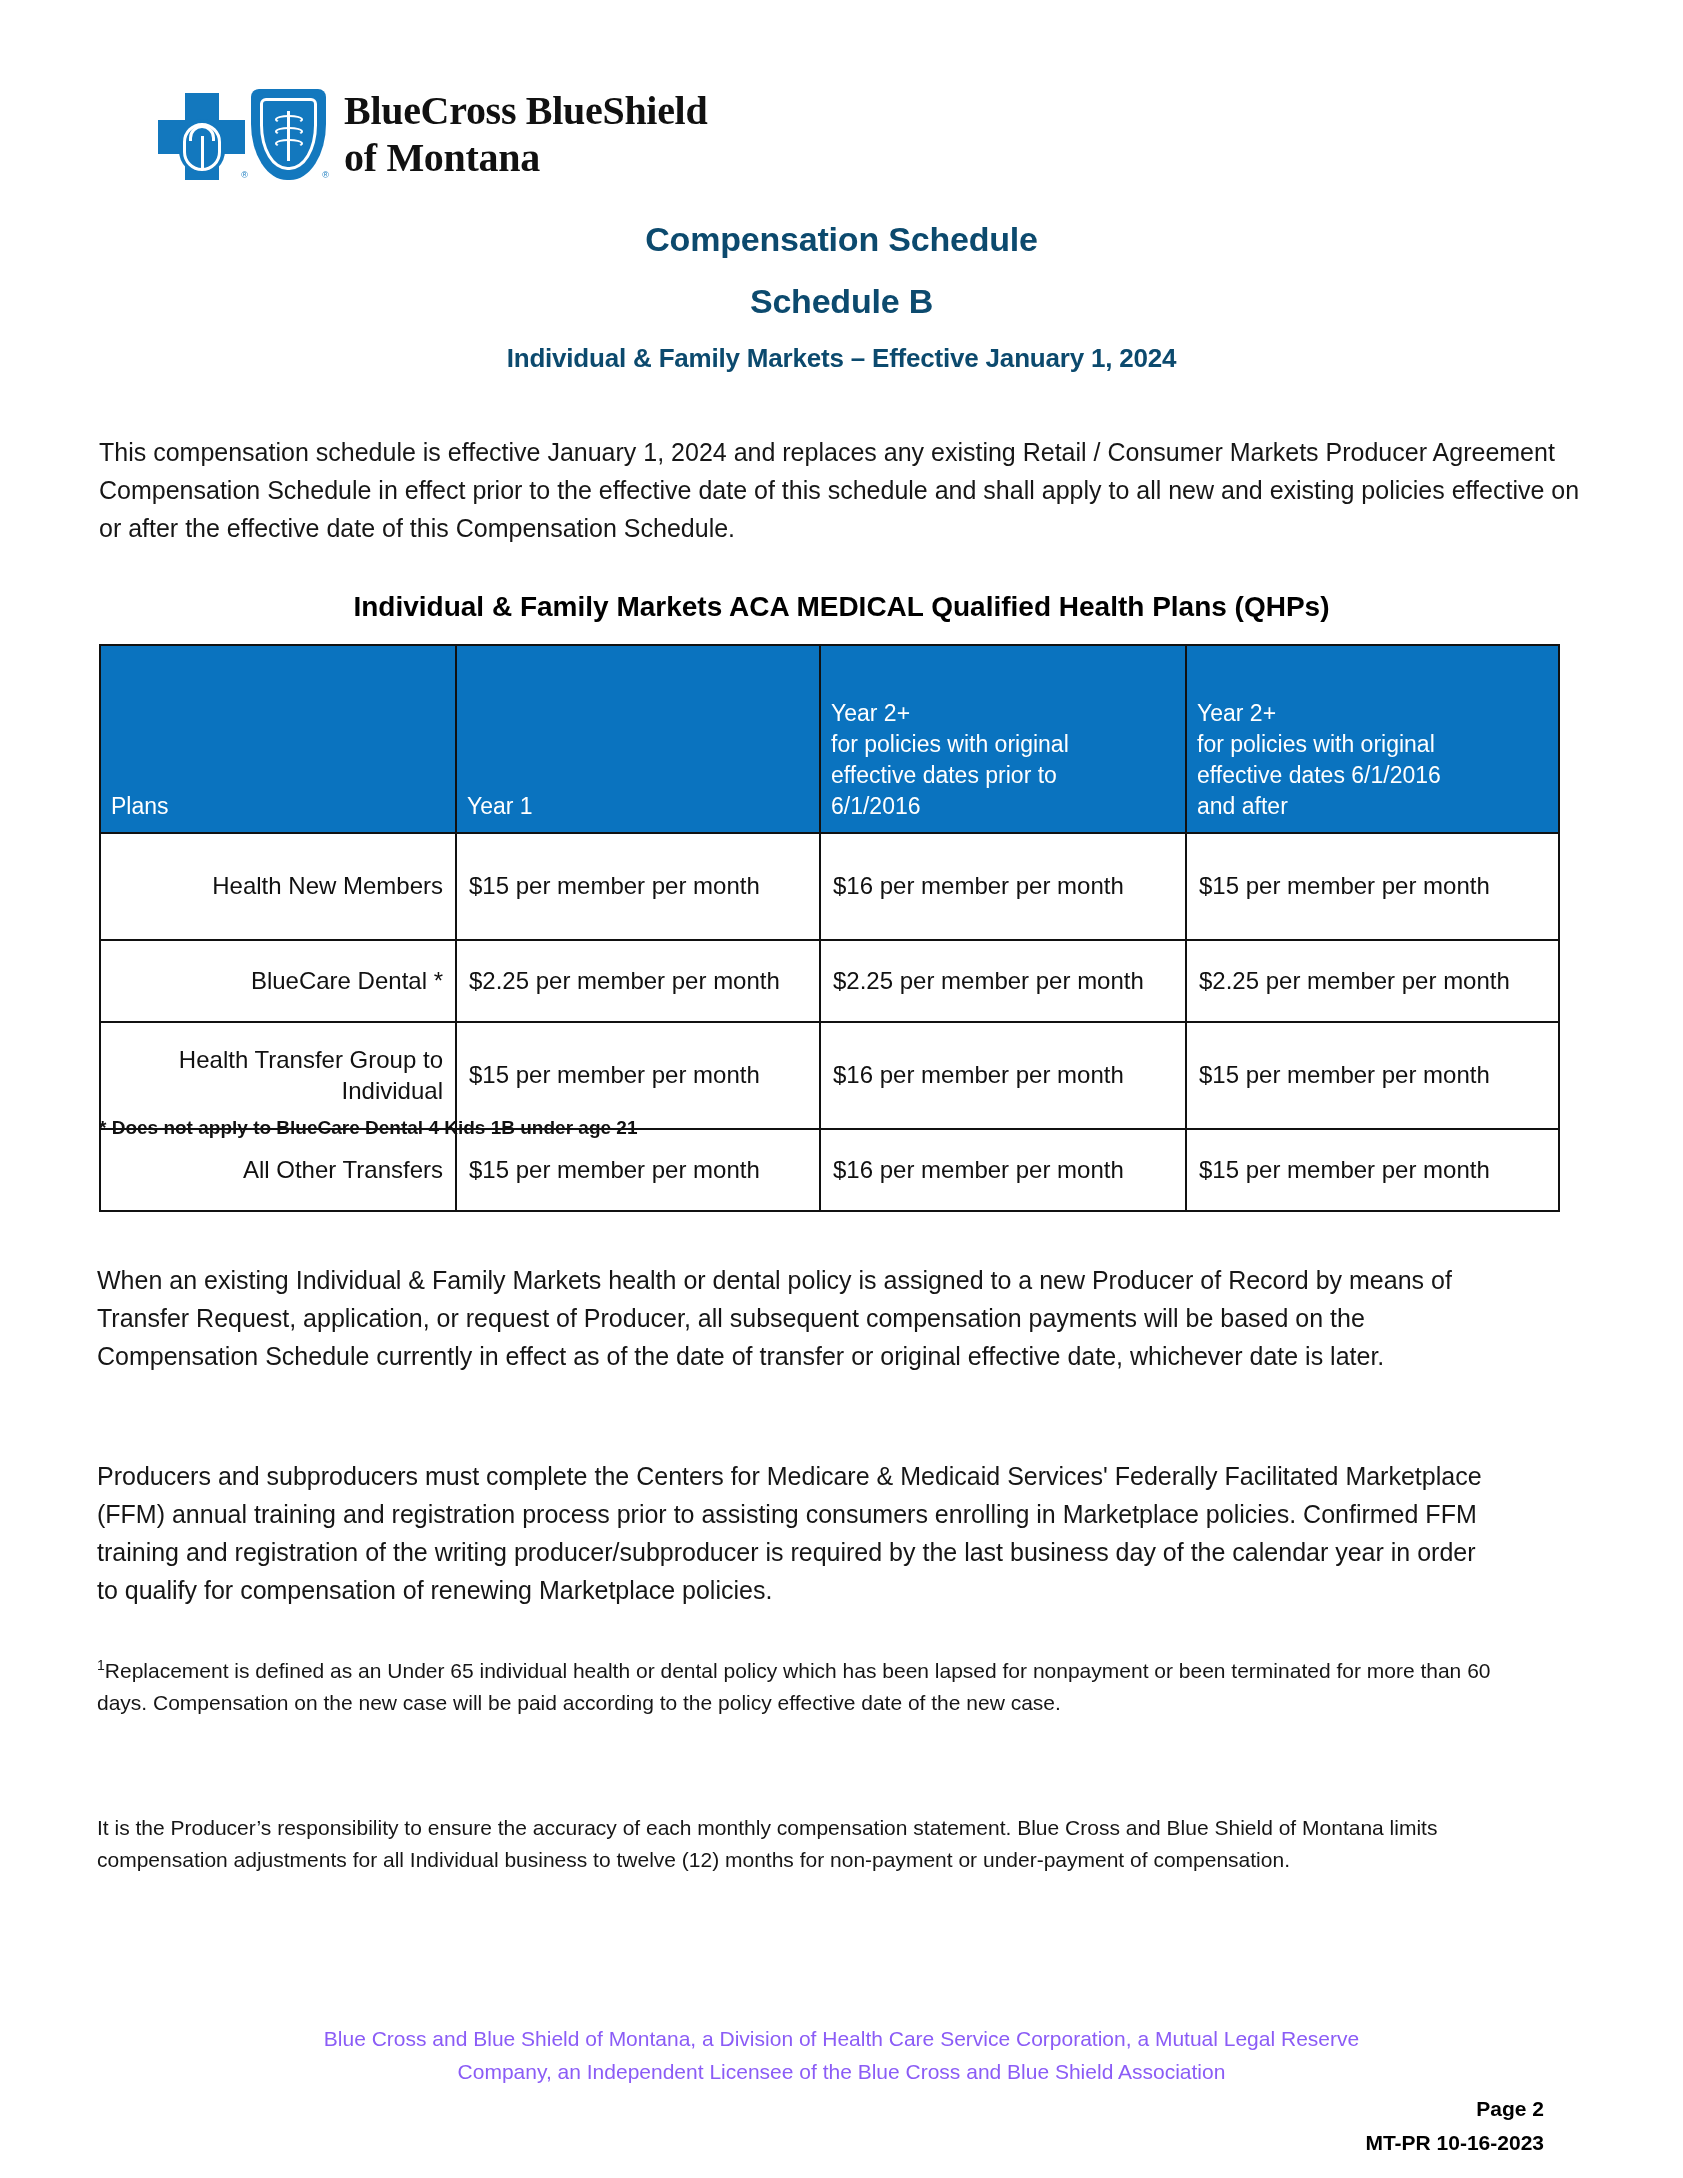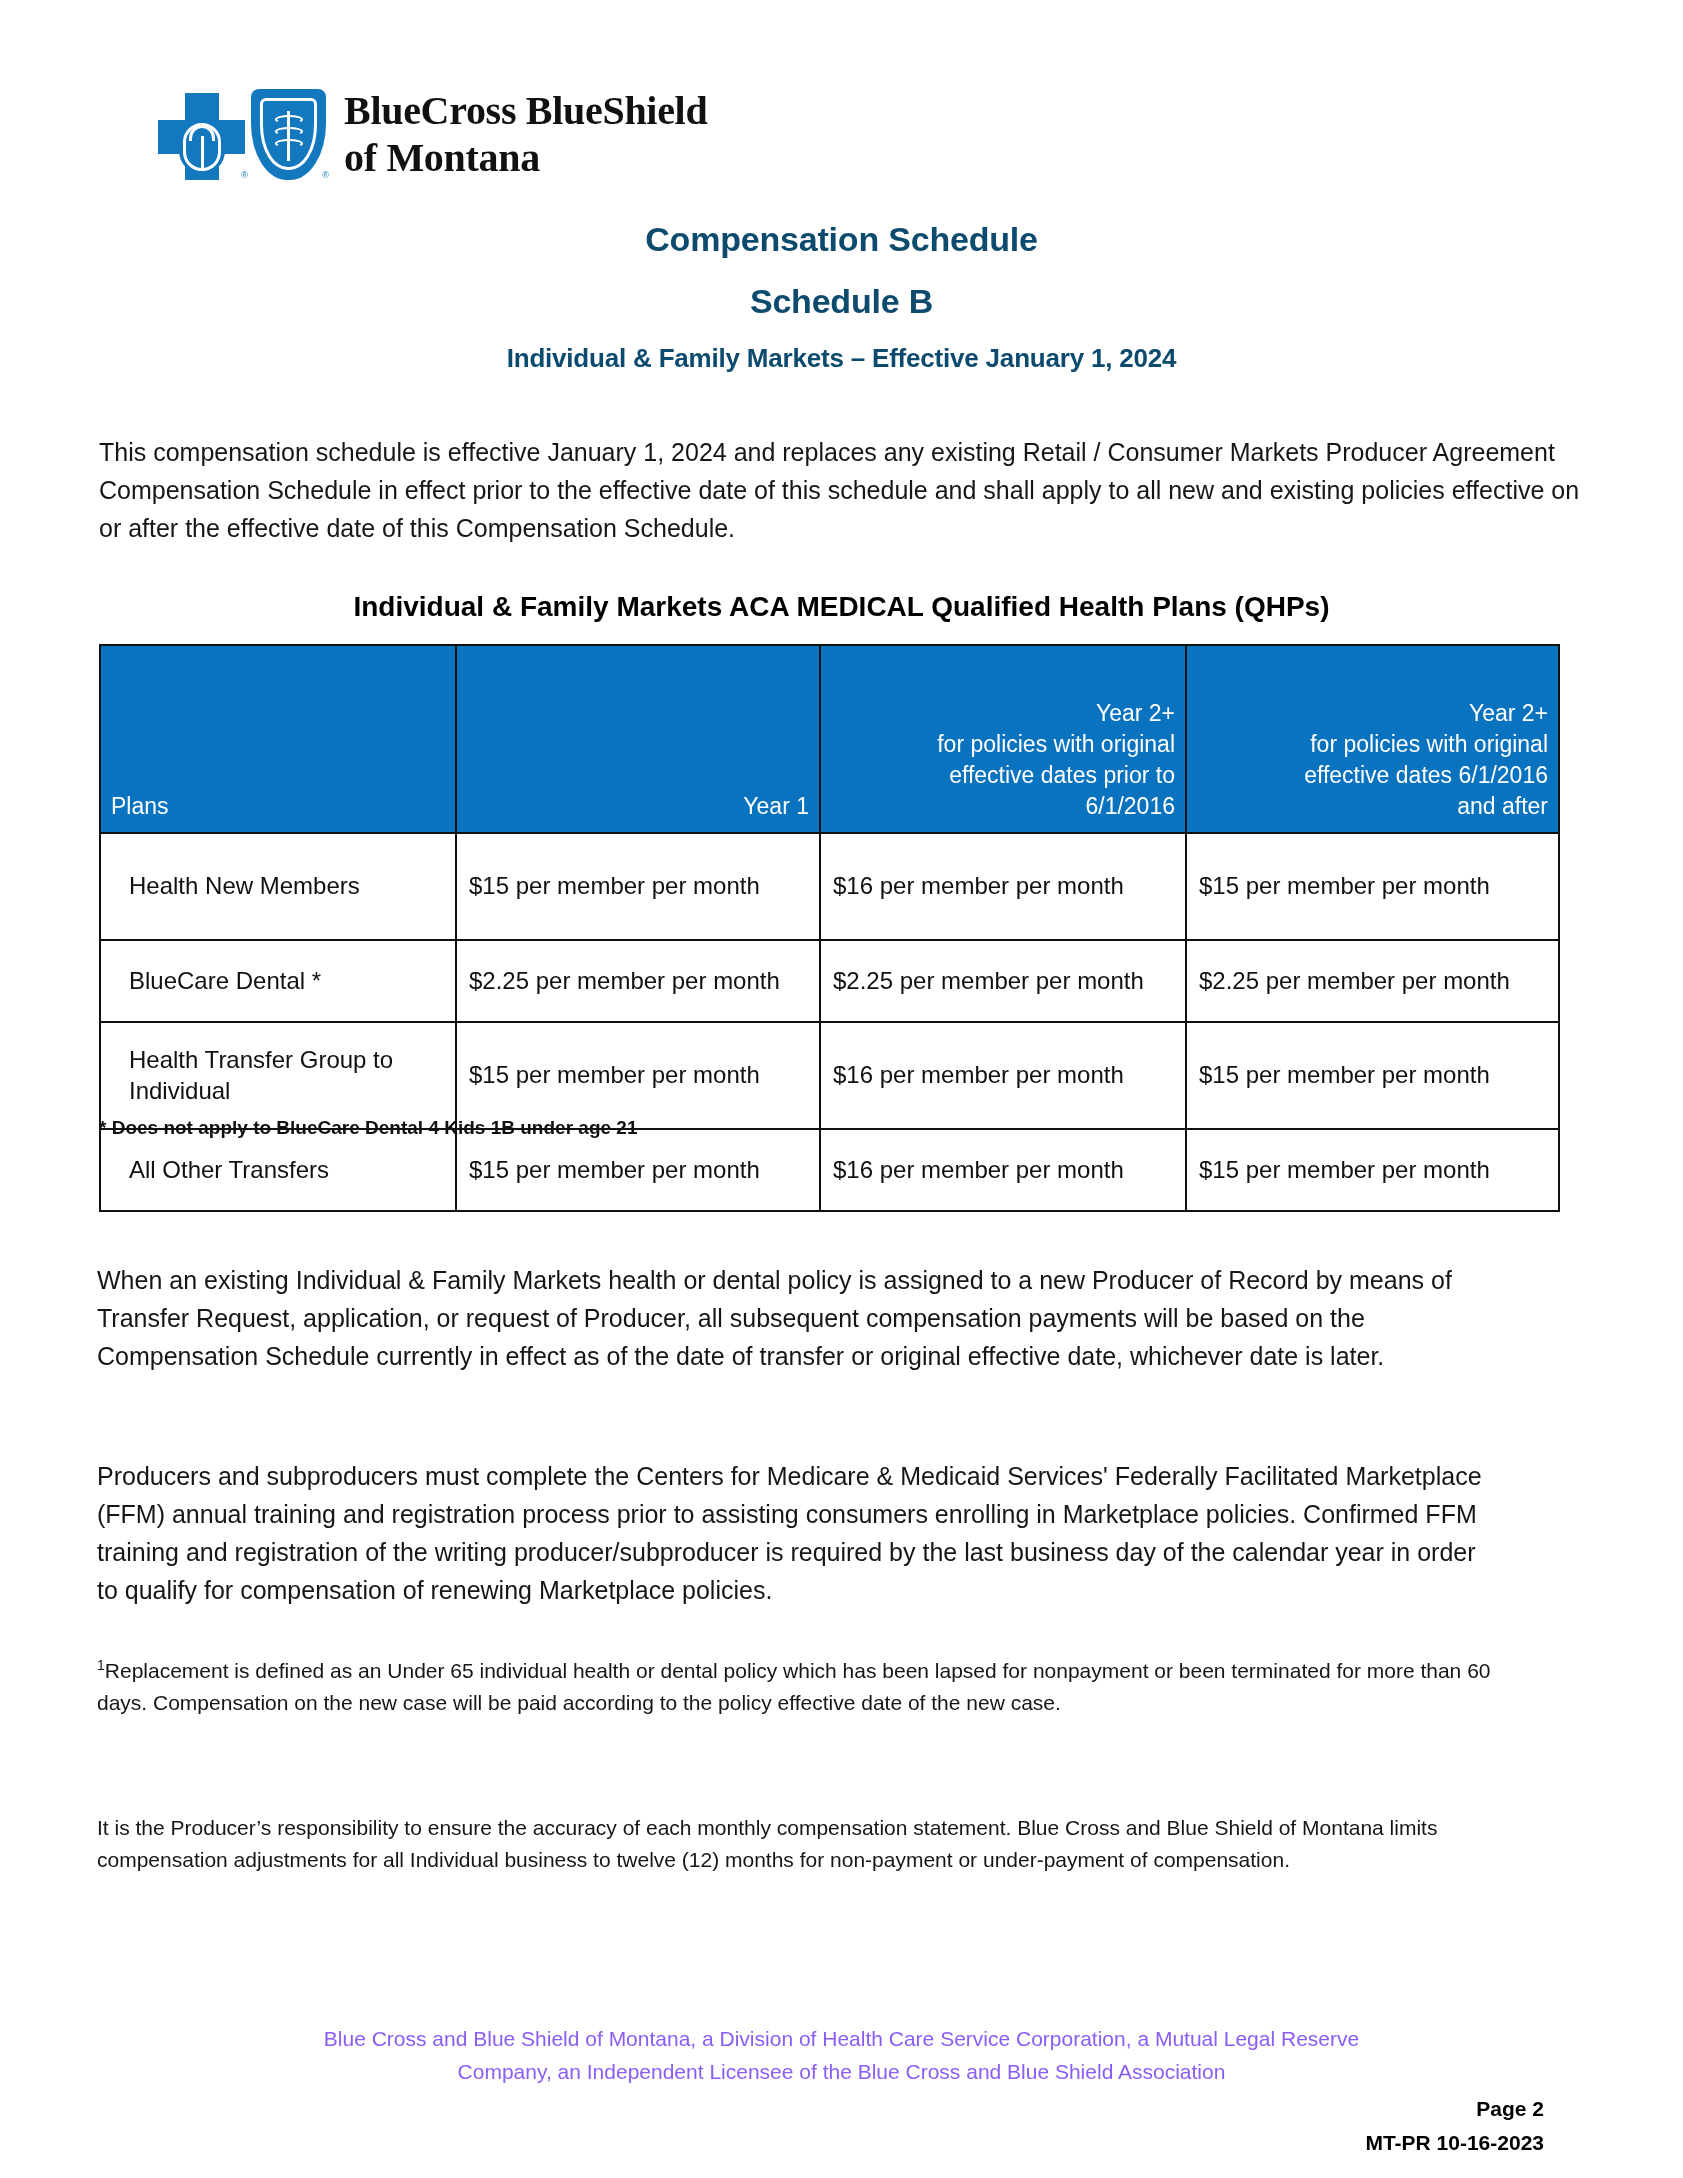--- a/index.html
+++ b/index.html
@@ -221,31 +221,32 @@
     font-weight: normal;
     font-size: 23px;
     line-height: 1.35;
     height: 170px;
     padding: 6px 10px 10px 10px;
   }
   .comp-table th.h-plans {
     text-align: left;
   }
   .comp-table th.h-center {
-    text-align: right;
+    text-align: left;
   }
   .comp-table td {
     border: 2px solid #111111;
     padding: 16px 12px;
     vertical-align: middle;
     line-height: 1.28;
     font-size: 24px;
   }
   .comp-table td.plan-name {
     padding-left: 28px;
+    text-align: right;
   }
   .comp-table tr.r1 td, .comp-table tr.r3 td { height: 73px; }
   .comp-table tr.r2 td, .comp-table tr.r4 td { height: 48px; }
 
   
   .table-footnote {
     position: absolute;
     left: 99px;
     top: 1117px;
     font-size: 19px;

